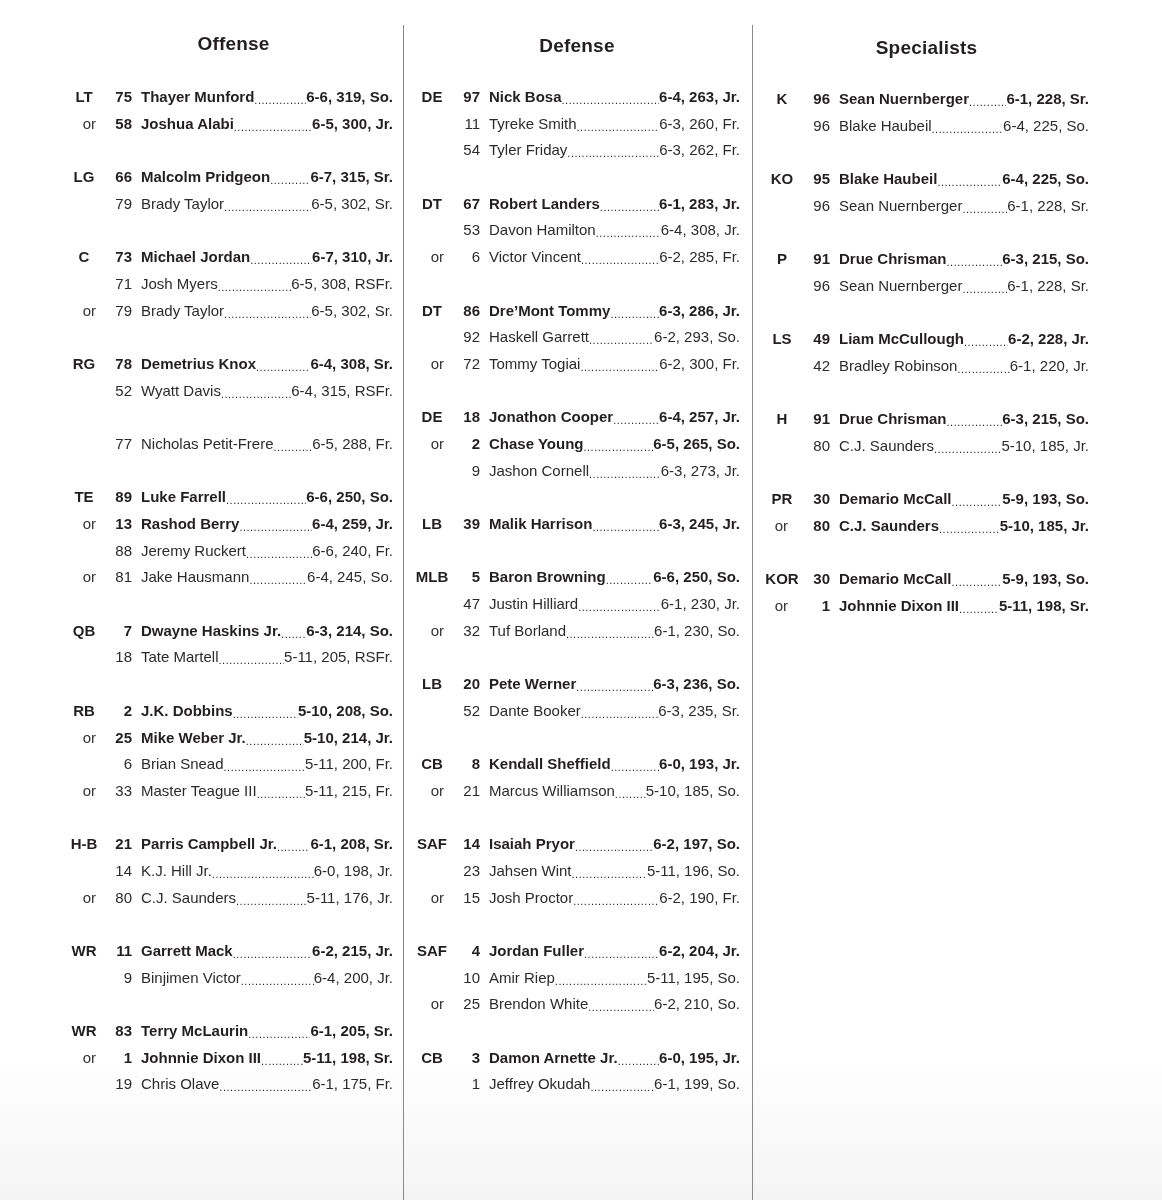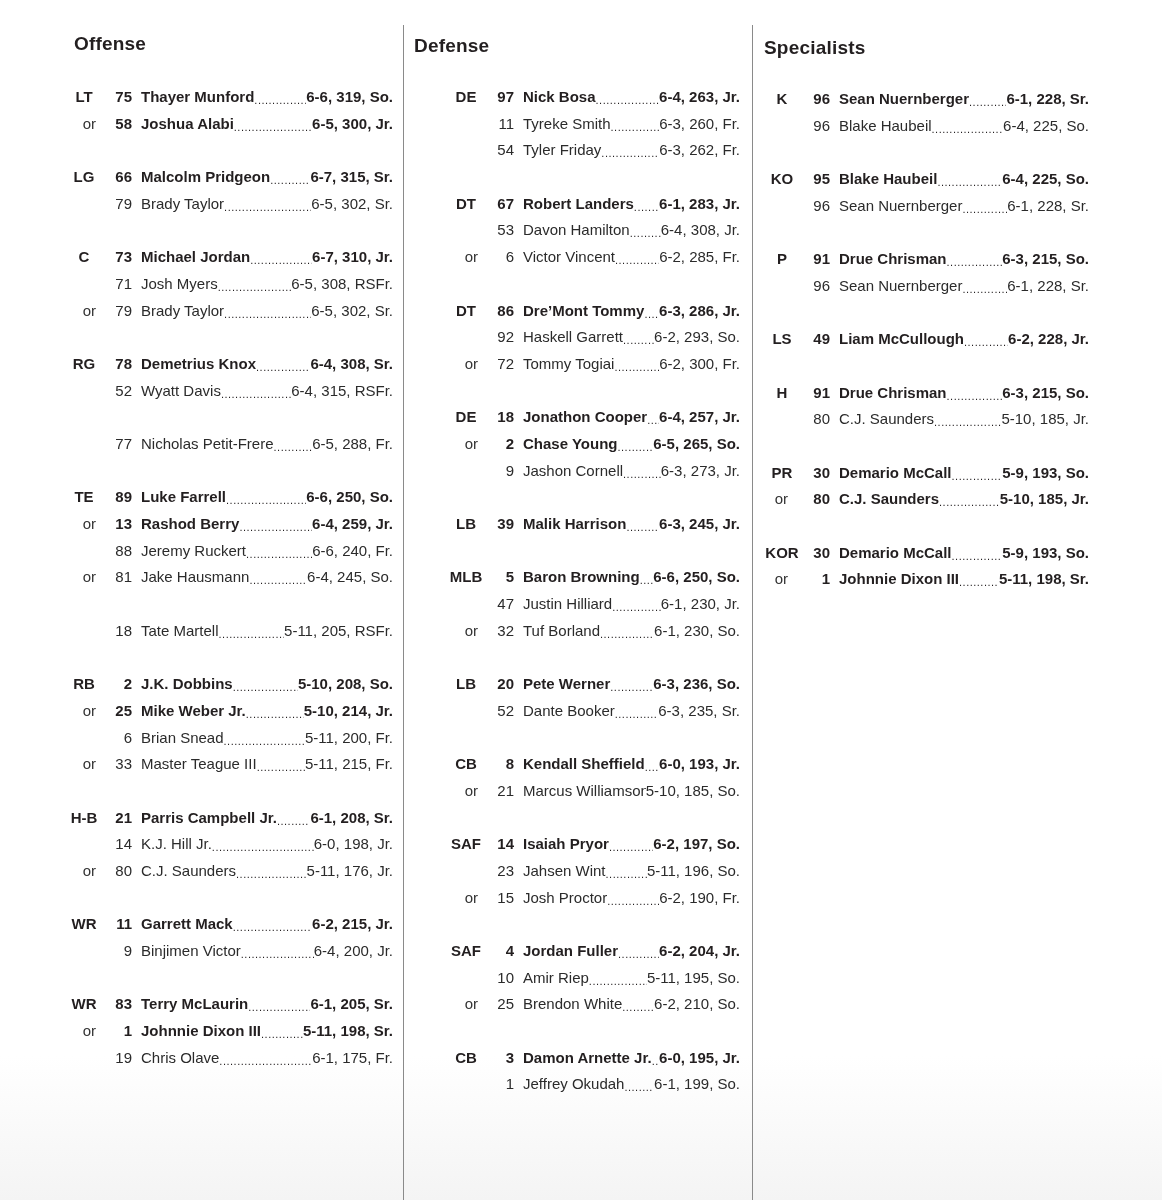--- a/index.html
+++ b/index.html
@@ -11,21 +11,21 @@
     position: relative;
   }
   .divider {
     position: absolute; top: 25px; bottom: 0; width: 1px; background: #8a8a8a;
   }
   .col {
     position: absolute; top: 0;
   }
   .col-title {
     position: absolute; top: 33px; left: 0; right: 0;
-    font-weight: bold; font-size: 19px; letter-spacing: 0.2px;
+    text-align: center; font-weight: bold; font-size: 19px; letter-spacing: 0.2px;
   }
   .rows { position: absolute; left: 0; right: 0; }
   .row {
     height: 26.7px; line-height: 26.7px; font-size: 15px;
     display: flex; align-items: center; white-space: nowrap;
   }
   .row.gap { height: 26.7px; }
   .pos { width: 36px; font-weight: bold; text-align: center; flex: none; }
   .or { width: 30px; text-align: right; flex: none; font-weight: normal; color: #333; }
   .num { width: 30px; text-align: right; flex: none; padding-right: 9px; }
@@ -174,20 +174,29 @@
       <div class="row reg">
         <span class="or" style="width:30px;padding-right:6px;">or</span>
         <span class="num">81</span>
         <span class="name-wrap">
           <span class="name">Jake Hausmann</span>
           <span class="dots"></span>
         </span>
         <span class="stats">6-4, 245, So.</span>
       </div>
       <div class="row gap"></div>
+      <div class="row bold">
+        <span class="pos">QB</span>
+        <span class="num">7</span>
+        <span class="name-wrap">
+          <span class="name">Dwayne Haskins Jr.</span>
+          <span class="dots"></span>
+        </span>
+        <span class="stats">6-3, 214, So.</span>
+      </div>
       <div class="row reg">
         <span class="or" style="width:30px;padding-right:6px;"></span>
         <span class="num">18</span>
         <span class="name-wrap">
           <span class="name">Tate Martell</span>
           <span class="dots"></span>
         </span>
         <span class="stats">5-11, 205, RSFr.</span>
       </div>
       <div class="row gap"></div>
@@ -300,21 +309,21 @@
           <span class="name">Chris Olave</span>
           <span class="dots"></span>
         </span>
         <span class="stats">6-1, 175, Fr.</span>
       </div>
     </div>
 </div>
 
 <div class="col" style="left:414px; width:326px;">
   <div class="col-title" style="top:35px;">Defense</div>
-  <div class="rows" style="top:84px;margin-left:34px;">
+  <div class="rows" style="top:84px;">
       <div class="row bold">
         <span class="pos">DE</span>
         <span class="num">97</span>
         <span class="name-wrap">
           <span class="name">Nick Bosa</span>
           <span class="dots"></span>
         </span>
         <span class="stats">6-4, 263, Jr.</span>
       </div>
       <div class="row reg">
@@ -635,20 +644,29 @@
       <div class="row gap"></div>
       <div class="row bold">
         <span class="pos">LS</span>
         <span class="num">49</span>
         <span class="name-wrap">
           <span class="name">Liam McCullough</span>
           <span class="dots"></span>
         </span>
         <span class="stats">6-2, 228, Jr.</span>
       </div>
+      <div class="row reg">
+        <span class="or" style="width:24px;padding-right:12px;"></span>
+        <span class="num">42</span>
+        <span class="name-wrap">
+          <span class="name">Bradley Robinson</span>
+          <span class="dots"></span>
+        </span>
+        <span class="stats">6-1, 220, Jr.</span>
+      </div>
       <div class="row gap"></div>
       <div class="row bold">
         <span class="pos">H</span>
         <span class="num">91</span>
         <span class="name-wrap">
           <span class="name">Drue Chrisman</span>
           <span class="dots"></span>
         </span>
         <span class="stats">6-3, 215, So.</span>
       </div>

